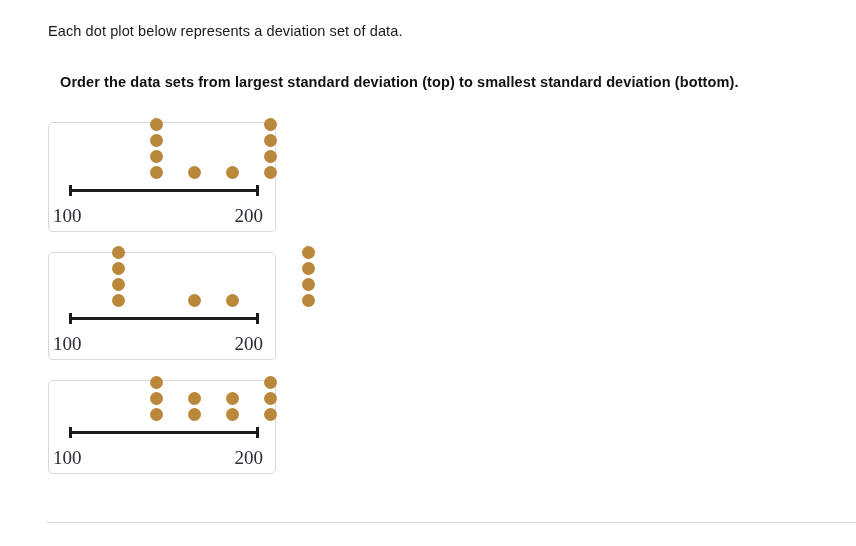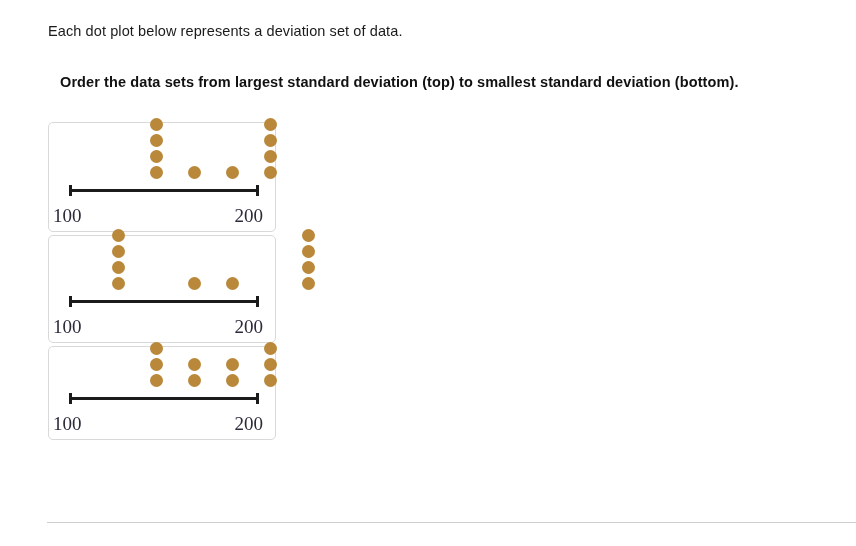--- a/index.html
+++ b/index.html
@@ -49,21 +49,21 @@
     top: 122px;
     width: 228px;
   }
 
   .plot-card {
     position: relative;
     width: 228px;
     border: 1px solid #d9d9d9;
     border-radius: 5px;
     background: #ffffff;
-    margin-bottom: 3px;
+    margin-bottom: 20px;
   }
 
   .plot-area {
     position: relative;
     width: 226px;
   }
 
   .dot {
     position: absolute;
     width: 13px;

